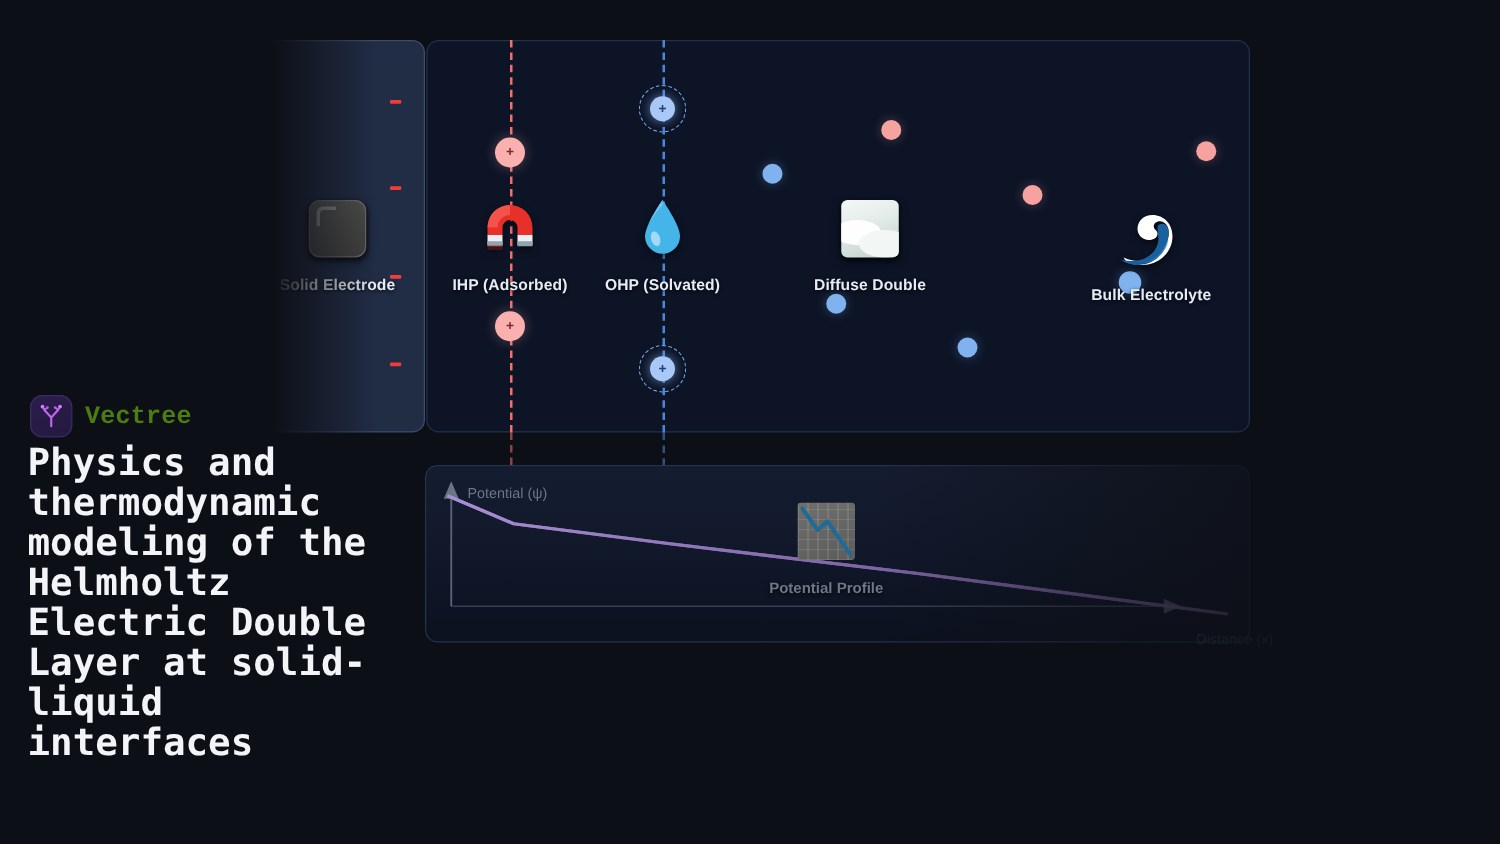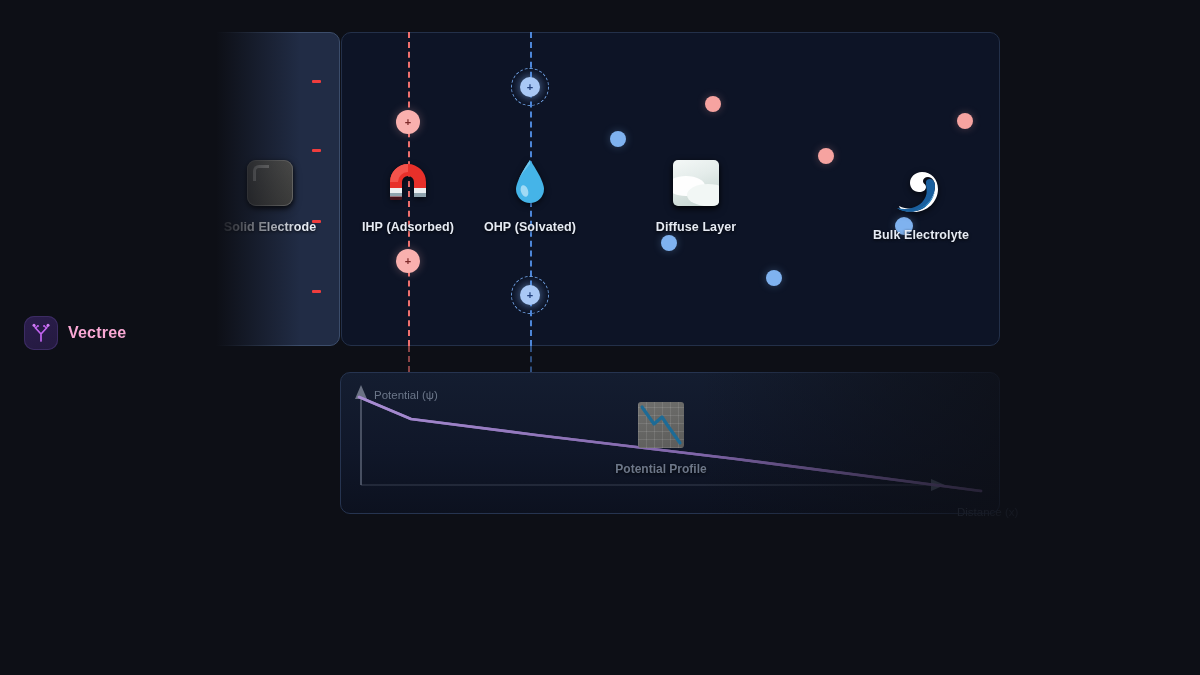--- a/index.html
+++ b/index.html
@@ -215,22 +215,22 @@
     z-index: 20;
   }
   #brand-logo {
     width: 34px; height: 34px;
     border-radius: 10px;
     background: linear-gradient(150deg,#2b1d4d 0%,#241a3f 100%);
     box-shadow: inset 0 0 0 1px #3c2c63;
     display:flex; align-items:center; justify-content:center;
   }
   #brand-name {
-    font-family: Liberation Sans, sans-serif;
-    font-size: 16px; font-weight: bold; color: #f9a8d4;
+    font-family: Liberation Mono, monospace;
+    font-size: 20px; font-weight: bold; color: #4d7c0f;
     letter-spacing: .2px;
   }
   #page-title {
     position: absolute;
     left: 22px; top: 355px;
     width: 300px;
     font-family: "DejaVu Sans Mono", "Liberation Mono", monospace;
     font-size: 30px;
     line-height: 32px;
     font-weight: bold;
@@ -339,21 +339,21 @@
         </svg>
       </span>
     </span>
     <span class="node-label">IHP (Adsorbed)</span>
   </div>
 
   <div class="node" style="left:696px; top:160px;">
     <span class="emoji">
       <span class="gl gl-cloud"></span>
     </span>
-    <span class="node-label">Diffuse Layer</span>
+    <span class="node-label">Diffuse Double</span>
   </div>
 
   <div class="node" style="left:921px; top:168px;">
     <span class="emoji">
       <span class="gl gl-wave">
         <svg width="52" height="46" viewBox="0 0 52 46">
           <path d="M4 38c8 4 18 4 26-2 6-4.5 10-11 10-18 0-5-3-9-7-9-3 0-5 2-5 4 0 3 3 3 3 6 0 3-3 5-7 5-5 0-9-4-9-9 0-6 5-11 12-11 9 0 16 7 16 17 0 13-11 23-24 23-8 0-14-2-15-6z" fill="#ffffff"></path>
           <path d="M2 40c7 5 17 5 25 0 8-5 13-13 13-22 0-4-2-7-5-7-2 0-4 1-4 3 0 7 2 10-1 16-4 8-14 13-28 10z" fill="#1a5f9e"></path>
           <path d="M2 40c8 5 19 4 27-2 6-4 10-10 11-16-1 9-7 17-16 20-7 2-16 1-22-2z" fill="#1c7bbd"></path>
           <path d="M5 41c9 4 20 2 27-4-6 7-18 9-27 4z" fill="#0f4a80"></path>
@@ -411,14 +411,15 @@
         <path d="M5.5 6 L4 3.5 M5.5 6 L7.6 4.2 M16.5 6 L18 3.5 M16.5 6 L14.4 4.2" stroke="#c264f0" stroke-width="1.4" fill="none" stroke-linecap="round"></path>
         <circle cx="4" cy="3.2" r="1.5" fill="#d07ef5"></circle>
         <circle cx="18" cy="3.2" r="1.5" fill="#d07ef5"></circle>
         <circle cx="7.9" cy="4" r="1.1" fill="#b85ae8"></circle>
         <circle cx="14.1" cy="4" r="1.1" fill="#b85ae8"></circle>
       </svg>
     </div>
     <span id="brand-name">Vectree</span>
   </div>
 
+  <div id="page-title">Physics and thermodynamic modeling of the Helmholtz Electric Double Layer at solid-liquid interfaces</div>
 
 </div>
 
 </body></html>

